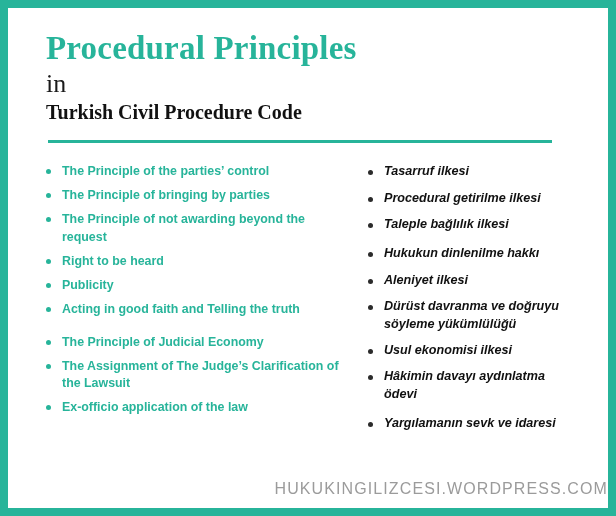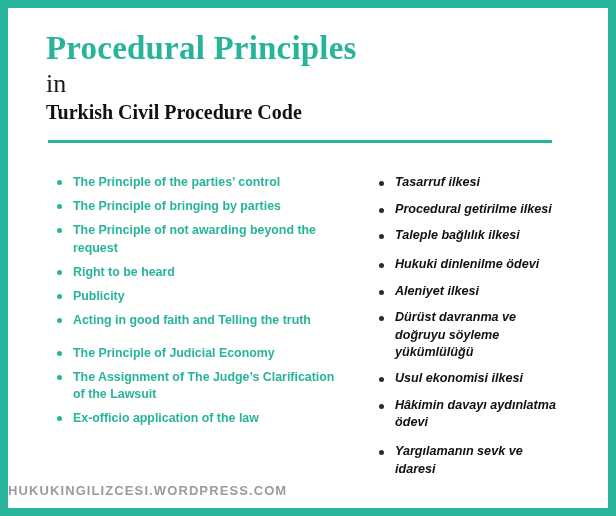--- a/index.html
+++ b/index.html
@@ -96,21 +96,21 @@
     width: 300px;
     flex: 0 0 300px;
   }
   .col-right {
     flex: 1 1 auto;
     padding-left: 22px;
   }
 
   ul.list {
     list-style: none;
-    margin: 11px;
+    margin: 0;
     padding: 0;
   }
   ul.list li {
     position: relative;
     padding-left: 16px;
     margin-bottom: 7px;
   }
   ul.list li.spacer-before {
     margin-top: 16px;
   }
@@ -145,25 +145,25 @@
   }
   ul.list.right li {
     margin-bottom: 9px;
   }
 
   .footer {
     position: absolute;
     left: 8px;
     right: 8px;
     bottom: 18px;
-    text-align: left;
-    font-size: 13px;
+    text-align: right;
+    font-size: 16px;
     letter-spacing: 1.1px;
     color: #9b9b9b;
-    font-weight: bold;
+    font-weight: normal;
   }
 </style>
 </head>
 <body>
 
 <div class="page">
 
   <div class="frame-top"></div>
   <div class="frame-bottom"></div>
   <div class="frame-left"></div>
@@ -230,21 +230,21 @@
           <li>
             <span class="bullet"></span>
             <span class="txt">Procedural getirilme ilkesi</span>
           </li>
           <li>
             <span class="bullet"></span>
             <span class="txt">Taleple bağlılık ilkesi</span>
           </li>
           <li class="spacer-before-sm">
             <span class="bullet"></span>
-            <span class="txt">Hukuki dinlenilme ödevi</span>
+            <span class="txt">Hukukun dinlenilme hakkı</span>
           </li>
           <li>
             <span class="bullet"></span>
             <span class="txt">Aleniyet ilkesi</span>
           </li>
           <li>
             <span class="bullet"></span>
             <span class="txt">Dürüst davranma ve doğruyu söyleme yükümlülüğü</span>
           </li>
           <li>

